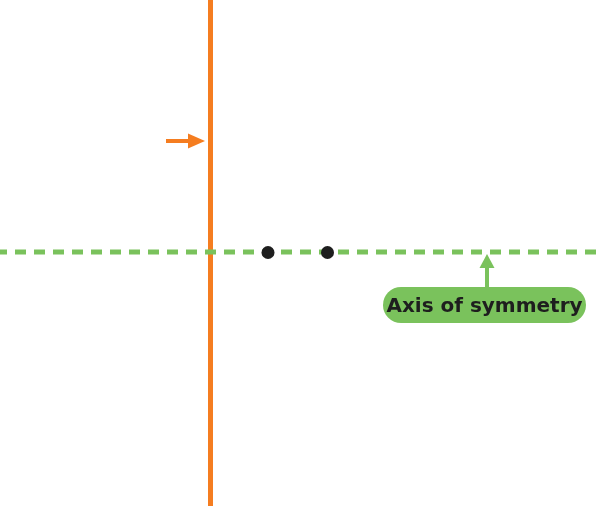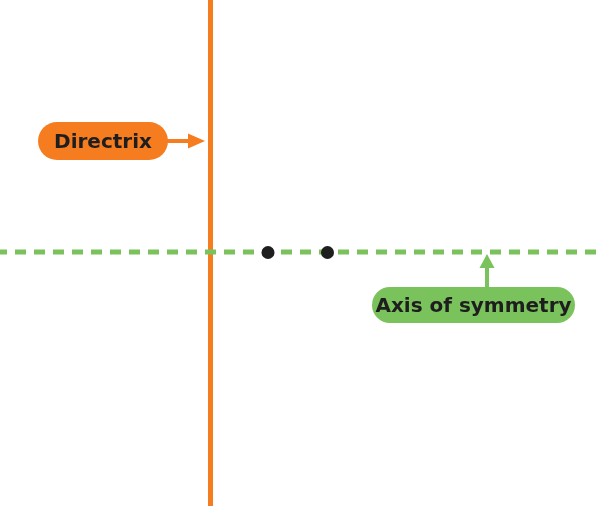--- a/index.html
+++ b/index.html
@@ -64,21 +64,21 @@
   }
   .pill-directrix {
     left: 38px;
     top: 122px;
     width: 130px;
     height: 38px;
     border-radius: 19px;
     background: var(--orange, #F57D20);
   }
   .pill-axis {
-    left: 372px;
+    left: 383px;
     top: 287px;
     width: 203px;
     height: 36px;
     border-radius: 18px;
     background: var(--green, #7AC25C);
   }
 </style>
 </head>
 <body>
 
@@ -93,21 +93,18 @@
     <circle class="axis-dot" cx="268" cy="252.5" r="6.5"></circle>
     <circle class="axis-dot" cx="327.5" cy="252.5" r="6.5"></circle>
 
     <line class="arrow-orange-shaft" x1="166" y1="141" x2="191" y2="141"></line>
     <polygon class="arrow-orange-head" points="205,141 188,133.5 188,148.5"></polygon>
 
     <line class="arrow-green-shaft" x1="487" y1="289" x2="487" y2="265"></line>
     <polygon class="arrow-green-head" points="487,254 479.5,268 494.5,268"></polygon>
   </svg>
 
-  <div class="pill pill-directrix">
-    <span>Directrix</span>
-  </div>
 
   <div class="pill pill-axis">
     <span>Axis of symmetry</span>
   </div>
 
 </div>
 
 </body></html>

